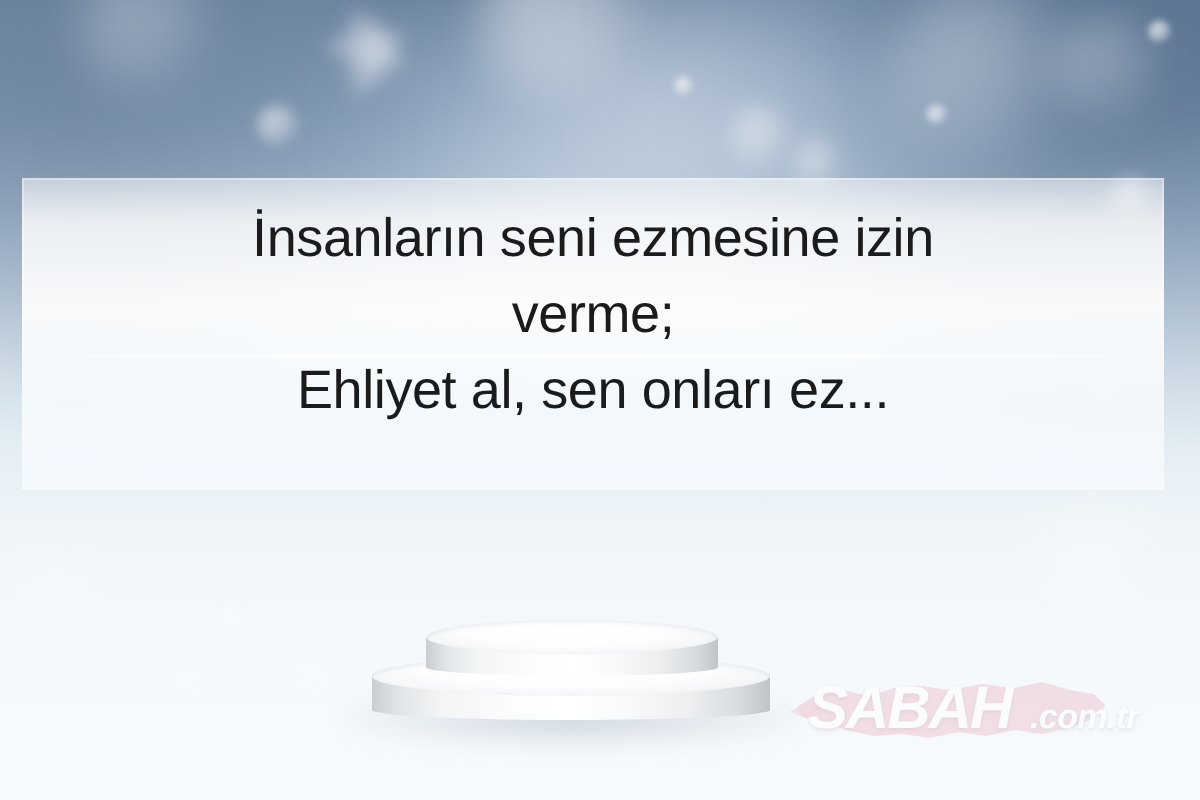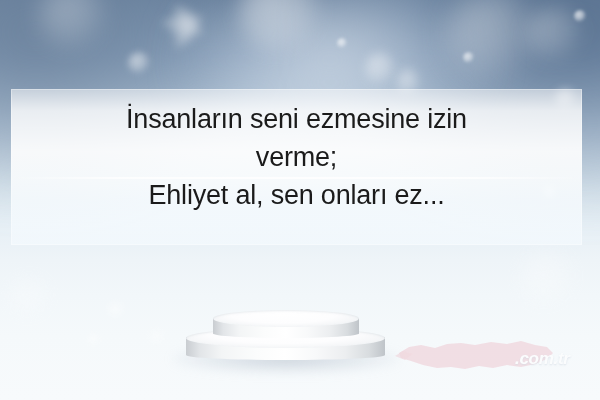--- a/index.html
+++ b/index.html
@@ -265,16 +265,17 @@
       <div class="side"></div>
       <div class="top"></div>
     </div>
   </div>
 
   <div class="watermark">
     <svg class="wm-map" viewBox="0 0 160 36">
       <path d="M4 16 L14 10 L26 8 L40 11 L52 7 L66 6 L80 8 L96 5 L112 7 L126 4 L140 8 L152 10 L158 16 L152 22 L140 27 L126 30 L112 28 L98 31 L84 29 L70 32 L56 30 L42 31 L28 28 L16 24 L6 21 Z" fill="#e79cab" opacity="0.85"></path>
       <path d="M0 19 L8 14 L18 17 L10 23 Z" fill="#e79cab" opacity="0.7"></path>
     </svg>
+    <div class="wm-sabah">SABAH</div>
     <div class="wm-tld">.com.tr</div>
   </div>
 
 </div>
 
 </body></html>

